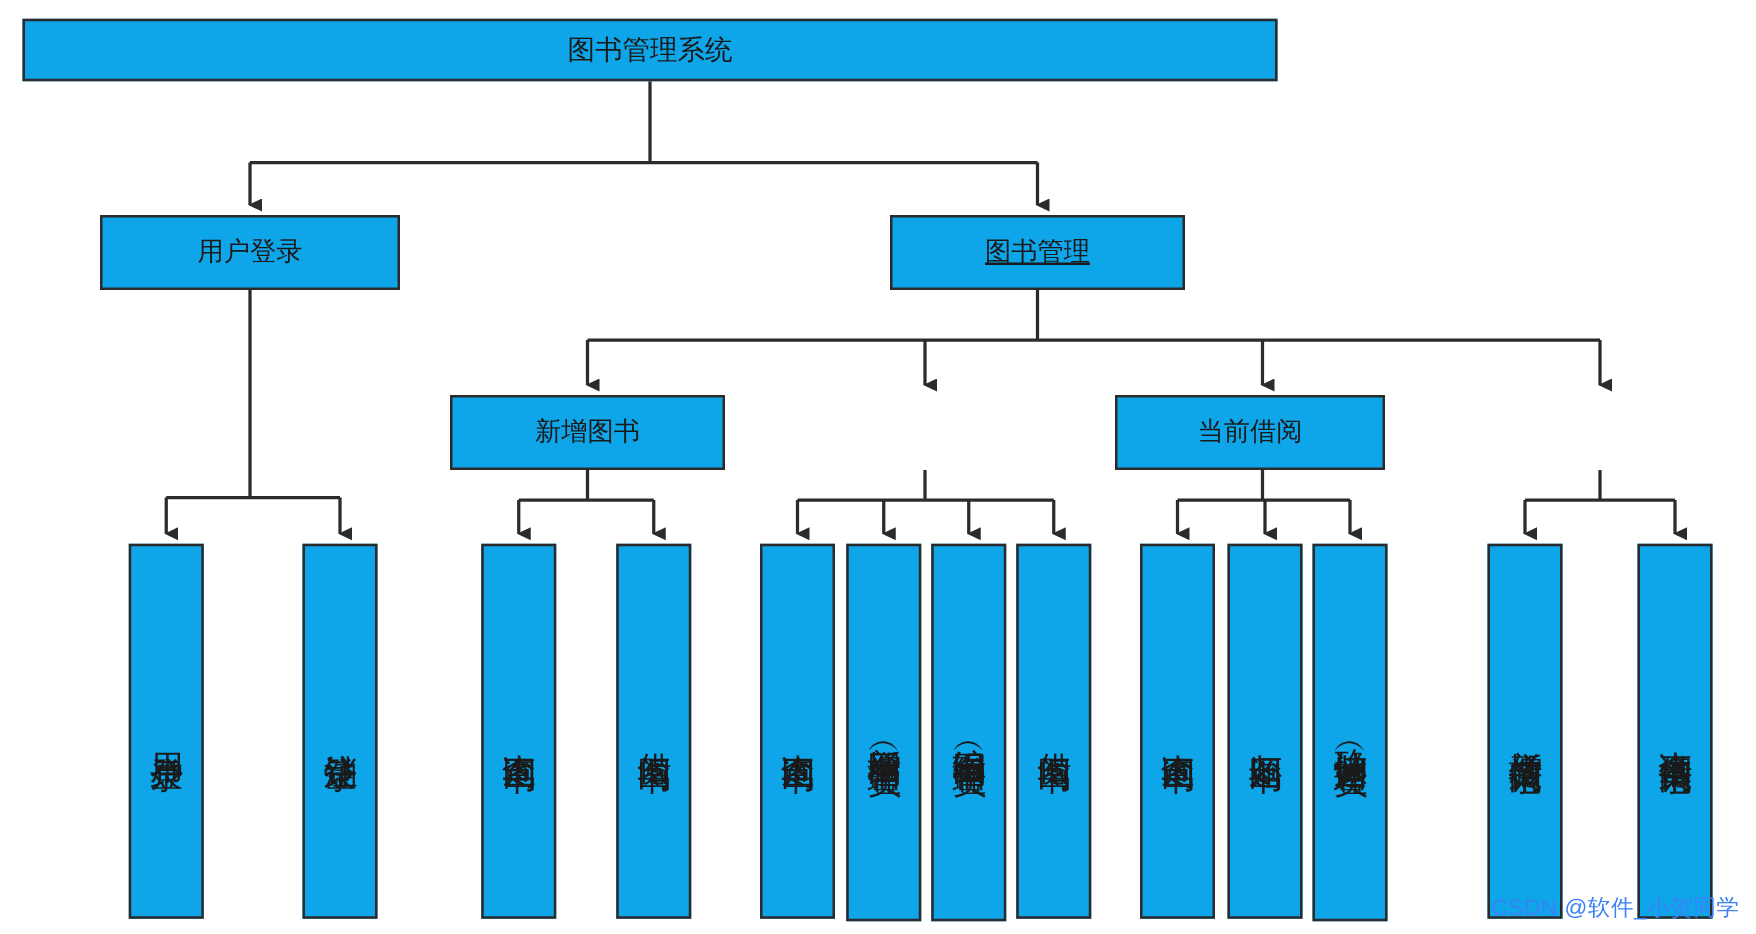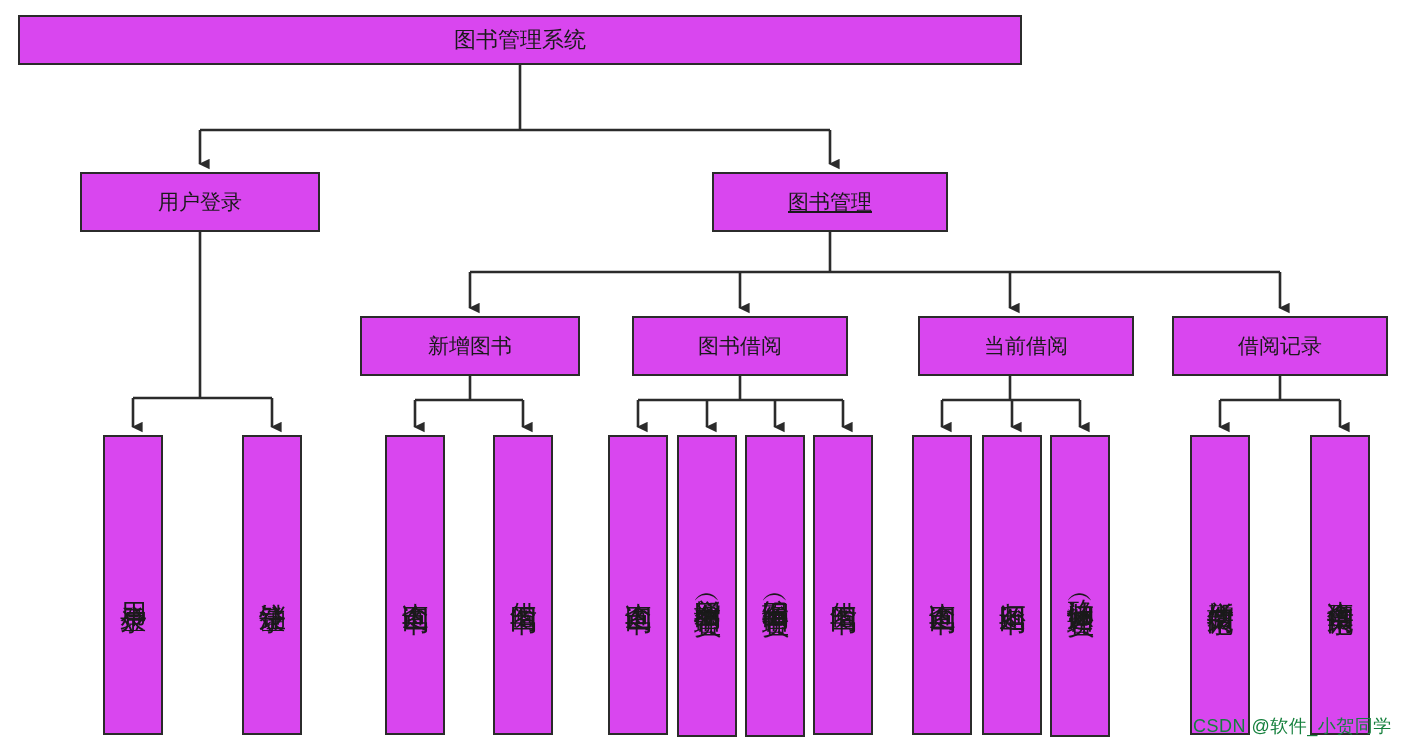--- a/index.html
+++ b/index.html
@@ -21,21 +21,21 @@
     position: absolute;
     left: 0;
     top: 0;
     width: 1405px;
     height: 747px;
     pointer-events: none;
   }
   .node {
     position: absolute;
     box-sizing: border-box;
-    background: #d946ef;
+    background: #0ea5e9;
     border: 2px solid #2b2b2b;
     display: flex;
     align-items: center;
     justify-content: center;
     color: #1a1a1a;
   }
   .node .lbl {
     display: block;
     text-align: center;
     line-height: 1.18;
@@ -58,21 +58,21 @@
     font-size: 27px;
     letter-spacing: 2px;
     line-height: 1.0;
     white-space: nowrap;
   }
   .watermark {
     position: absolute;
     left: 1193px;
     top: 714px;
     font-size: 18px;
-    color: #15803d;
+    color: #3b82f6;
     letter-spacing: 0.5px;
     white-space: nowrap;
     user-select: none;
   }
 </style>
 </head>
 <body>
 
 <div id="canvas">
 
@@ -133,28 +133,22 @@
   <div class="node horiz" style="left:80px; top:172px; width:240px; height:60px;">
     <span class="lbl">用户登录</span>
   </div>
   <div class="node horiz" style="left:712px; top:172px; width:236px; height:60px;text-decoration:underline;">
     <span class="lbl">图书管理</span>
   </div>
 
   <div class="node horiz" style="left:360px; top:316px; width:220px; height:60px;">
     <span class="lbl">新增图书</span>
   </div>
-  <div class="node horiz" style="left:632px; top:316px; width:216px; height:60px;">
-    <span class="lbl">图书借阅</span>
-  </div>
-  <div class="node horiz" style="left:918px; top:316px; width:216px; height:60px;">
+  <div class="node horiz" style="left:892px; top:316px; width:216px; height:60px;">
     <span class="lbl">当前借阅</span>
-  </div>
-  <div class="node horiz" style="left:1172px; top:316px; width:216px; height:60px;">
-    <span class="lbl">借阅记录</span>
   </div>
 
   <div class="node vert" style="left:103px; top:435px; width:60px; height:300px;">
     <span class="lbl">用户登录</span>
   </div>
   <div class="node vert" style="left:242px; top:435px; width:60px; height:300px;">
     <span class="lbl">注销登录</span>
   </div>
 
   <div class="node vert" style="left:385px; top:435px; width:60px; height:300px;">

